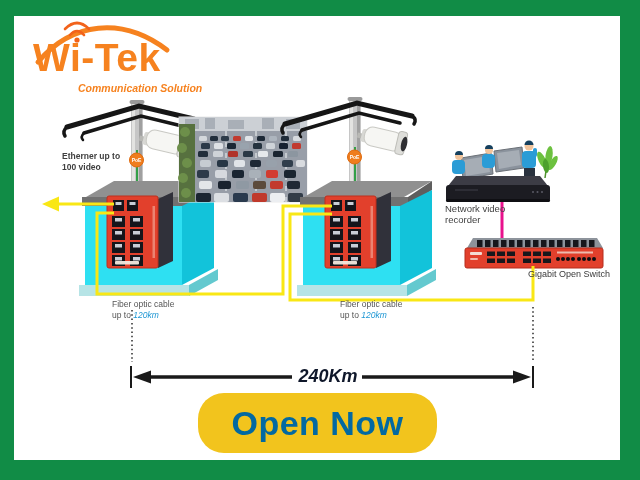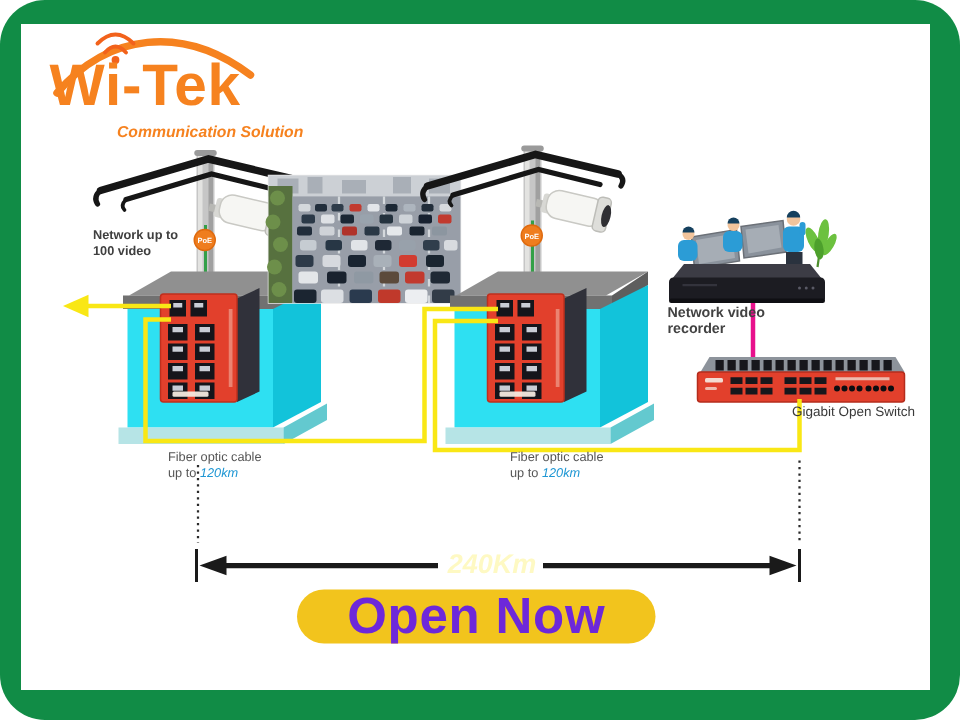--- a/index.html
+++ b/index.html
@@ -1,33 +1,33 @@
 <!DOCTYPE html>
 <html><head>
 <meta charset="utf-8">
 <style>
   html,body{margin:0;padding:0;}
   .canvas{position:relative;width:640px;height:480px;background:#118c46;overflow:hidden;
-          font-family:"Liberation Sans",sans-serif;border-radius:30px;}
+          font-family:"Liberation Sans",sans-serif;}
   .white-area{position:absolute;left:14px;top:16px;width:606px;height:444px;background:#ffffff;}
   svg.art{position:absolute;left:0;top:0;width:640px;height:480px;}
   .lbl{position:absolute;color:#4a4a4a;}
   .brand-name{left:33px;top:36px;font-size:39px;font-weight:bold;color:#f6821f;letter-spacing:0.5px;}
   .brand-tagline{left:46px;top:82px;font-size:10.5px;font-weight:bold;font-style:italic;color:#f6821f;padding-left:32px;}
   .ethernet{left:62px;top:151px;font-size:8.5px;font-weight:bold;line-height:11px;color:#3f3f3f;}
   .fiber{font-size:8.5px;line-height:10.5px;color:#555;}
   .fiber-left{left:112px;top:299px;}
   .fiber-right{left:340px;top:299px;}
   .km{font-weight:normal;font-style:italic;color:#1f97d4;}
-  .nvr-lbl{left:445px;top:203px;font-size:9.5px;line-height:11px;color:#424242;font-weight:bold;}
+  .nvr-lbl{left:445px;top:203px;font-size:9.5px;line-height:11px;color:#424242;}
   .fsw-lbl{left:528px;top:269px;font-size:9px;color:#3a3a3a;}
   .dist{left:293px;top:366px;width:70px;text-align:center;font-size:18px;font-weight:bold;
-        font-style:italic;color:#fef9c3;}
-  .cta{position:absolute;left:198px;top:393px;width:239px;height:36px;border-radius:26px;
-       background:#f2c41d;color:#6d28d9;font-size:34px;font-weight:bold;letter-spacing:0.5px;
+        font-style:italic;color:#0f172a;}
+  .cta{position:absolute;left:198px;top:393px;width:239px;height:60px;border-radius:26px;
+       background:#f2c41d;color:#0369a1;font-size:34px;font-weight:bold;letter-spacing:0.5px;
        display:flex;align-items:center;justify-content:center;cursor:pointer;}
 </style>
 </head>
 <body>
 
 <div class="canvas">
   <div class="white-area"></div>
 
   <svg class="art" viewBox="0 0 640 480">
     <defs>
@@ -278,21 +278,21 @@
       <polygon points="133,377 151,370.5 151,383.5" fill="#1a1a1a"></polygon>
       <path d="M362 377 H516" stroke="#1a1a1a" stroke-width="3.5"></path>
       <polygon points="531,377 513,370.5 513,383.5" fill="#1a1a1a"></polygon>
     </g>
   </svg>
 
   <div class="lbl brand-name">Wi-Tek</div>
   <div class="lbl brand-tagline">Communication Solution</div>
 
   <div class="lbl ethernet">
-    <div>Network up to</div>
+    <div>Etherner up to</div>
     <div>100 video</div>
   </div>
 
   <div class="lbl fiber fiber-left">
     <div>Fiber optic cable</div>
     <div><span>up to </span><span class="km">120km</span></div>
   </div>
 
   <div class="lbl fiber fiber-right">
     <div>Fiber optic cable</div>

